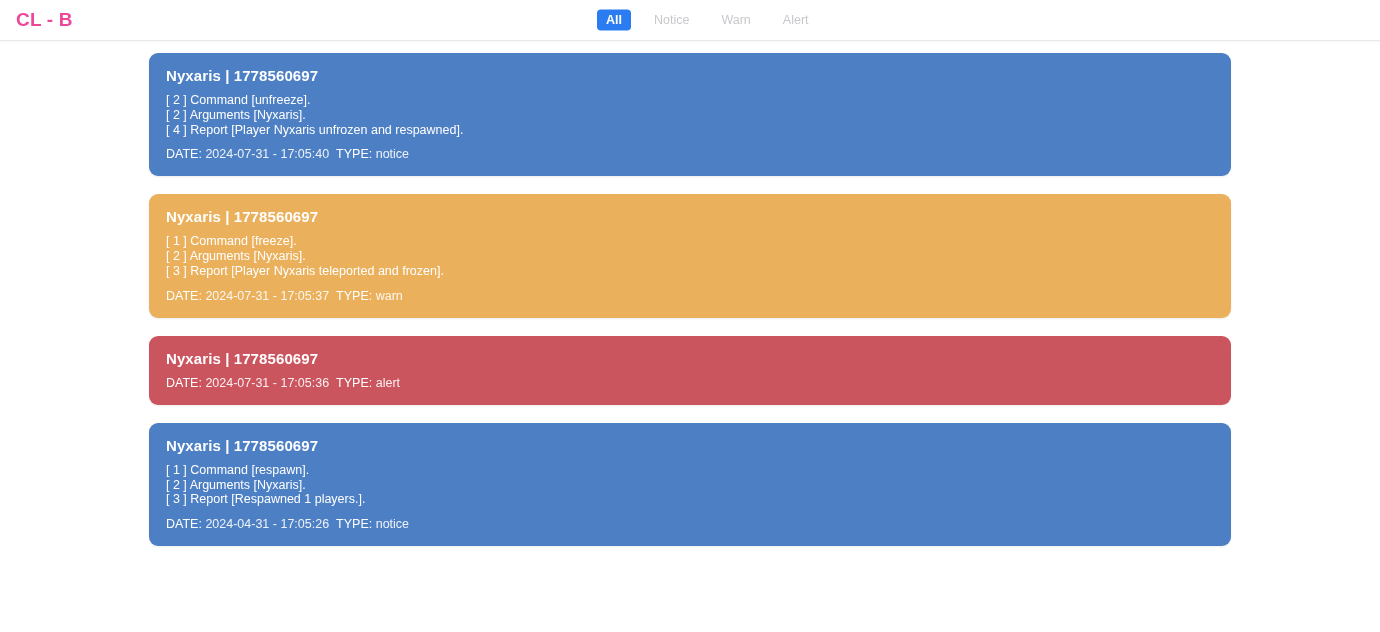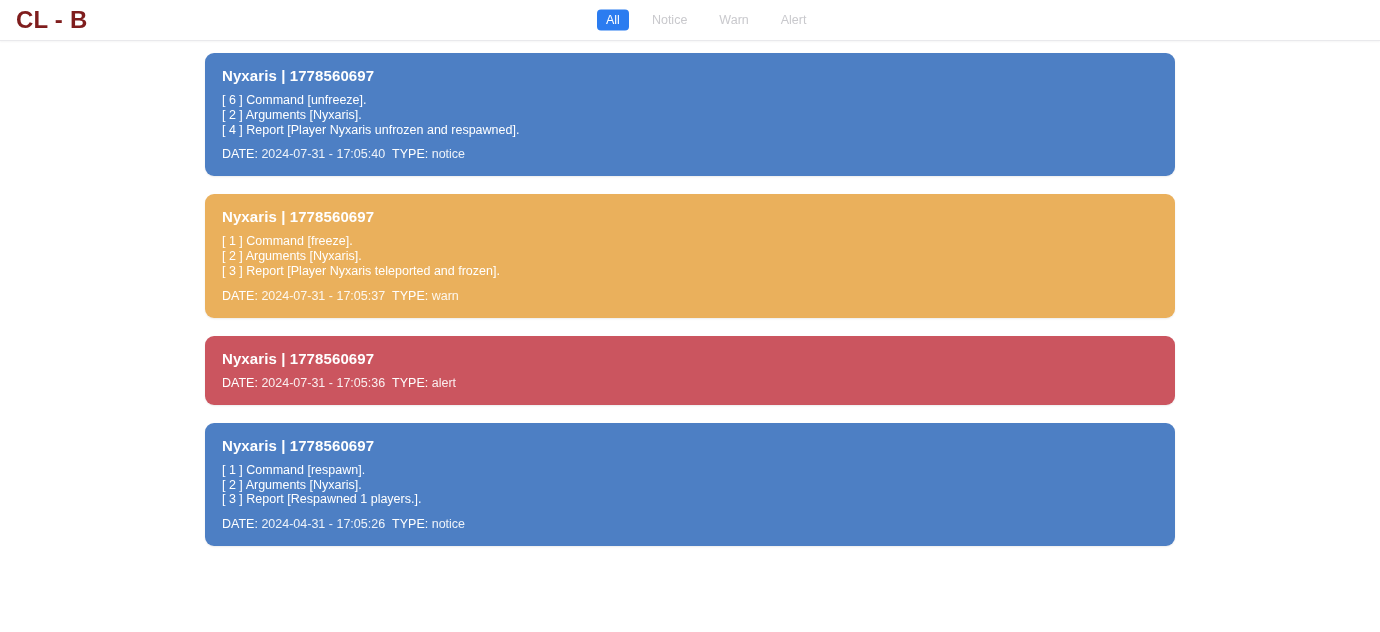--- a/index.html
+++ b/index.html
@@ -22,23 +22,23 @@
     border-bottom: 1px solid #e9e9ec;
     box-shadow: 0 1px 2px rgba(0,0,0,0.045);
     display: flex;
     align-items: center;
   }
   .brand {
     position: absolute;
     left: 16px;
     top: 50%;
     transform: translateY(-50%);
-    font-size: 24px;
+    font-size: 19px;
     font-weight: bold;
-    color: #7f1d1d;
+    color: #ec4899;
     letter-spacing: 0.2px;
     white-space: nowrap;
   }
   .tabs {
     position: absolute;
     left: 597px;
     top: 50%;
     transform: translateY(-50%);
     display: flex;
     align-items: center;
@@ -52,30 +52,30 @@
     line-height: 15px;
     white-space: nowrap;
     cursor: pointer;
     background: transparent;
     border: none;
     font-family: "Liberation Sans", sans-serif;
   }
   .tab.active {
     background: #2b7cf0;
     color: #ffffff;
-    font-weight: normal;
+    font-weight: bold;
   }
 
   
   .feed {
     padding-top: 12px;
   }
   .card {
     position: relative;
-    width: 970px;
+    width: 1082px;
     margin: 0 auto 18px auto;
     border-radius: 9px;
     padding: 14px 16px 14px 17px;
     color: #ffffff;
     box-shadow: 0 1px 2px rgba(0,0,0,0.08);
   }
   .card.notice { background: #4d7fc4; }
   .card.warn   { background: #eab05c; }
   .card.alert  { background: #cb555f; }
 
@@ -120,21 +120,21 @@
       <button class="tab">Notice</button>
       <button class="tab">Warn</button>
       <button class="tab">Alert</button>
     </div>
 </div>
 
 <div class="feed" id="feed-container">
     <div class="card notice">
       <div class="card-title">Nyxaris | 1778560697</div>
       <div class="card-lines">
-        <div class="card-line">[ 6 ] Command [unfreeze].</div>
+        <div class="card-line">[ 2 ] Command [unfreeze].</div>
         <div class="card-line">[ 2 ] Arguments [Nyxaris].</div>
         <div class="card-line">[ 4 ] Report [Player Nyxaris unfrozen and respawned].</div>
       </div>
       <div class="card-meta"><span class="meta-key">DATE:</span> <span class="meta-val">2024-07-31 - 17:05:40</span><span class="meta-gap"></span><span class="meta-key">TYPE:</span> <span class="meta-val">notice</span></div>
     </div>
     <div class="card warn">
       <div class="card-title">Nyxaris | 1778560697</div>
       <div class="card-lines">
         <div class="card-line">[ 1 ] Command [freeze].</div>
         <div class="card-line">[ 2 ] Arguments [Nyxaris].</div>

